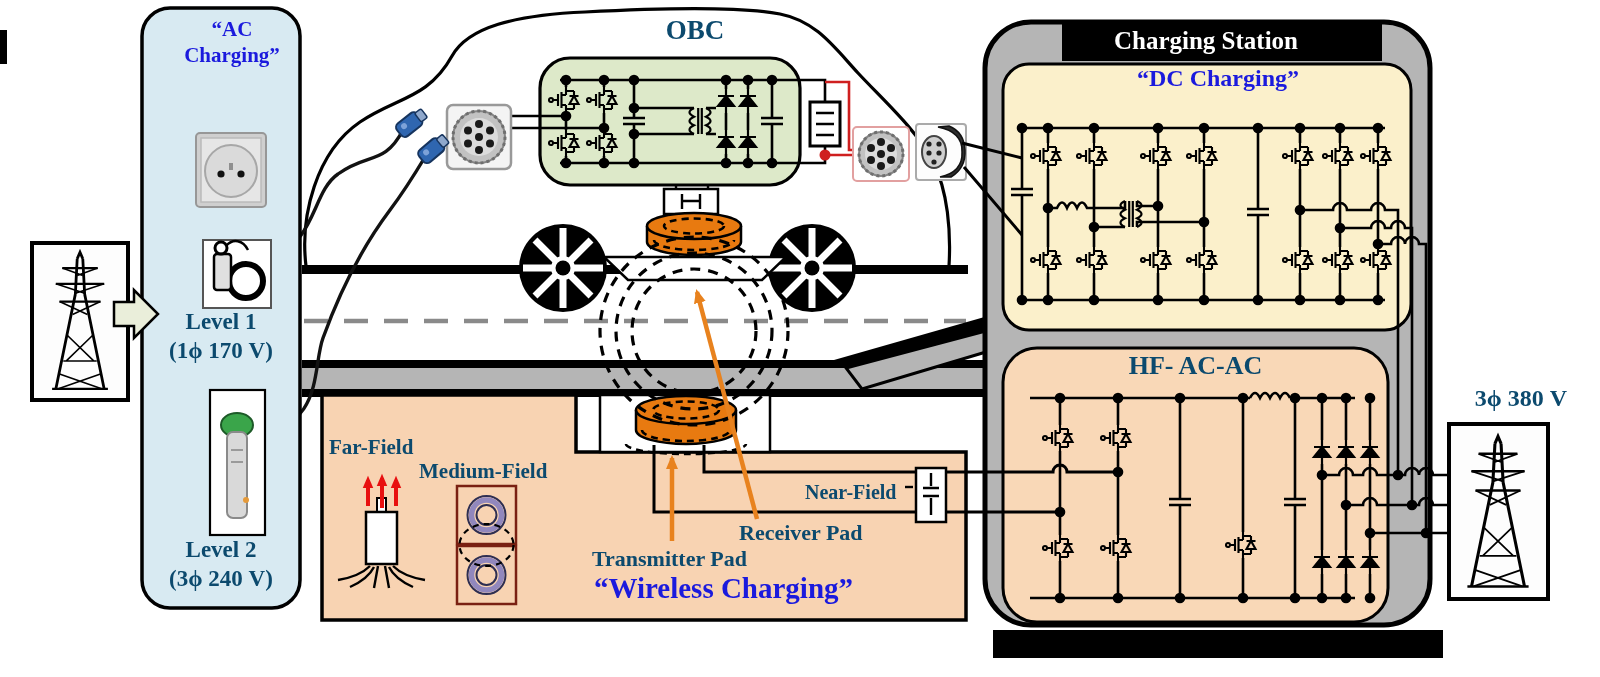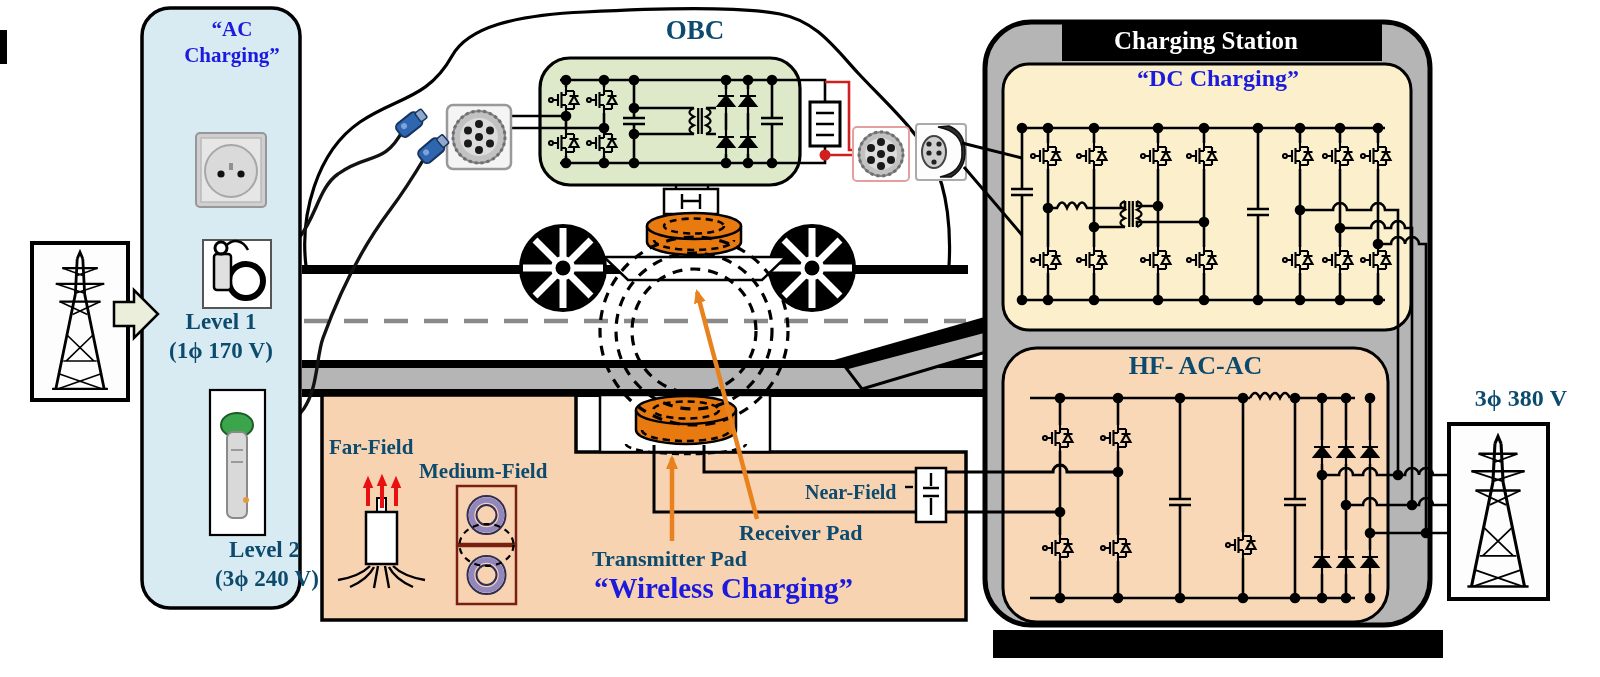--- a/index.html
+++ b/index.html
@@ -399,22 +399,22 @@
   <rect x="1449" y="424" width="99" height="175" fill="#fdfdfd" stroke="#000" stroke-width="4"></rect>
   <use href="#tower" transform="translate(1498,513) scale(1.02)"></use>
 </g>
 
 </svg>
 
 <div class="lbl ctr blue" style="left:142px;top:18px;width:158px;font-size:21px;">“AC</div>
 <div class="lbl ctr blue" style="left:142px;top:44px;width:158px;font-size:21px;">Charging”</div>
 <div class="lbl ctr" style="left:142px;top:310px;width:158px;font-size:23px;">Level 1</div>
 <div class="lbl ctr" style="left:142px;top:339px;width:158px;font-size:23px;">(1ϕ 170 V)</div>
-<div class="lbl ctr" style="left:142px;top:538px;width:158px;font-size:23px;text-align:right;">Level 2</div>
-<div class="lbl ctr" style="left:142px;top:567px;width:158px;font-size:23px;padding-left:46px;">(3ϕ 240 V)</div>
+<div class="lbl ctr" style="left:142px;top:538px;width:158px;font-size:23px;">Level 2</div>
+<div class="lbl ctr" style="left:142px;top:567px;width:158px;font-size:23px;">(3ϕ 240 V)</div>
 
 <div class="lbl ctr" style="left:640px;top:16px;width:110px;font-size:27px;">OBC</div>
 
 <div class="lbl ctr white" style="left:1062px;top:28px;width:288px;font-size:25px;">Charging Station</div>
 <div class="lbl ctr blue" style="left:1003px;top:66px;width:408px;font-size:24px;">“DC Charging”</div>
 <div class="lbl ctr" style="left:1003px;top:352px;width:385px;font-size:26px;">HF- AC-AC</div>
 
 <div class="lbl ctr" style="left:1442px;top:386px;width:158px;font-size:24px;">3ϕ 380 V</div>
 
 <div class="lbl" style="left:329px;top:436px;font-size:21px;">Far-Field</div>

